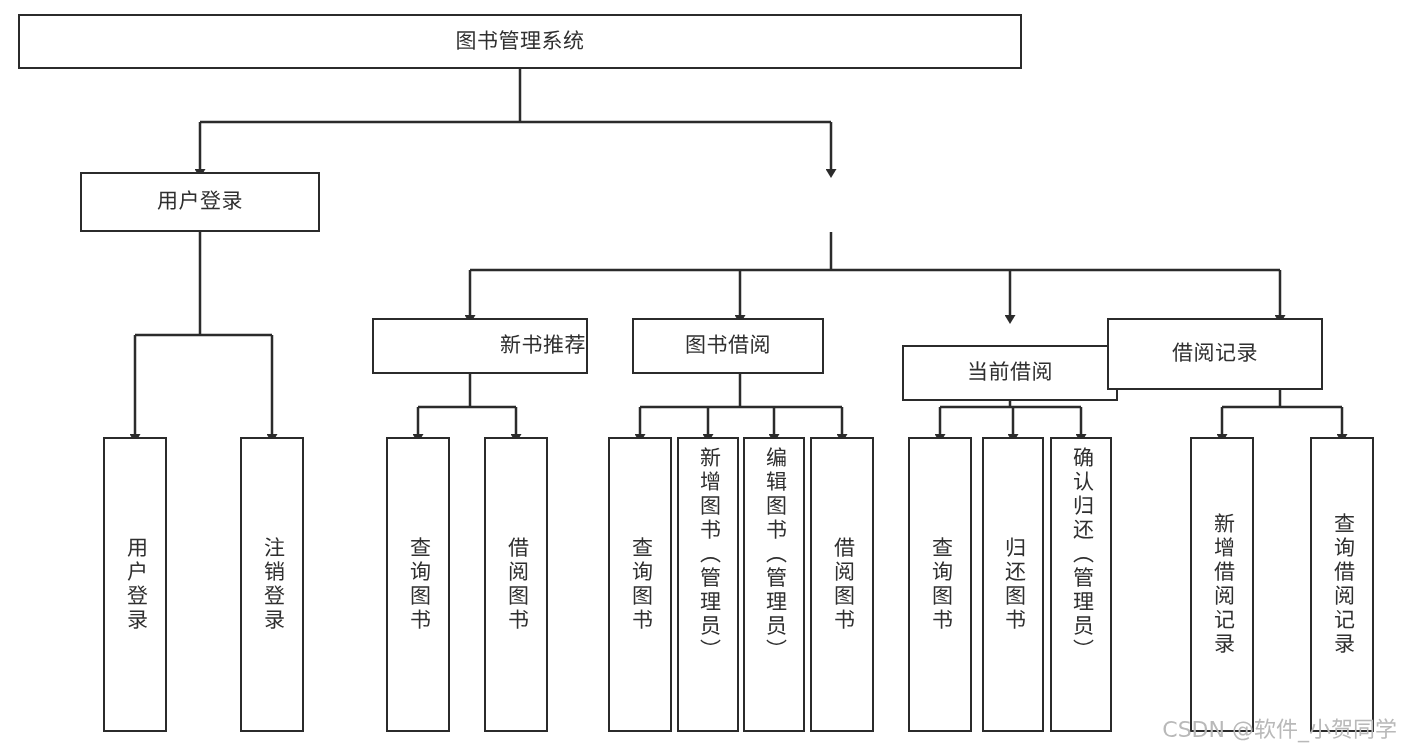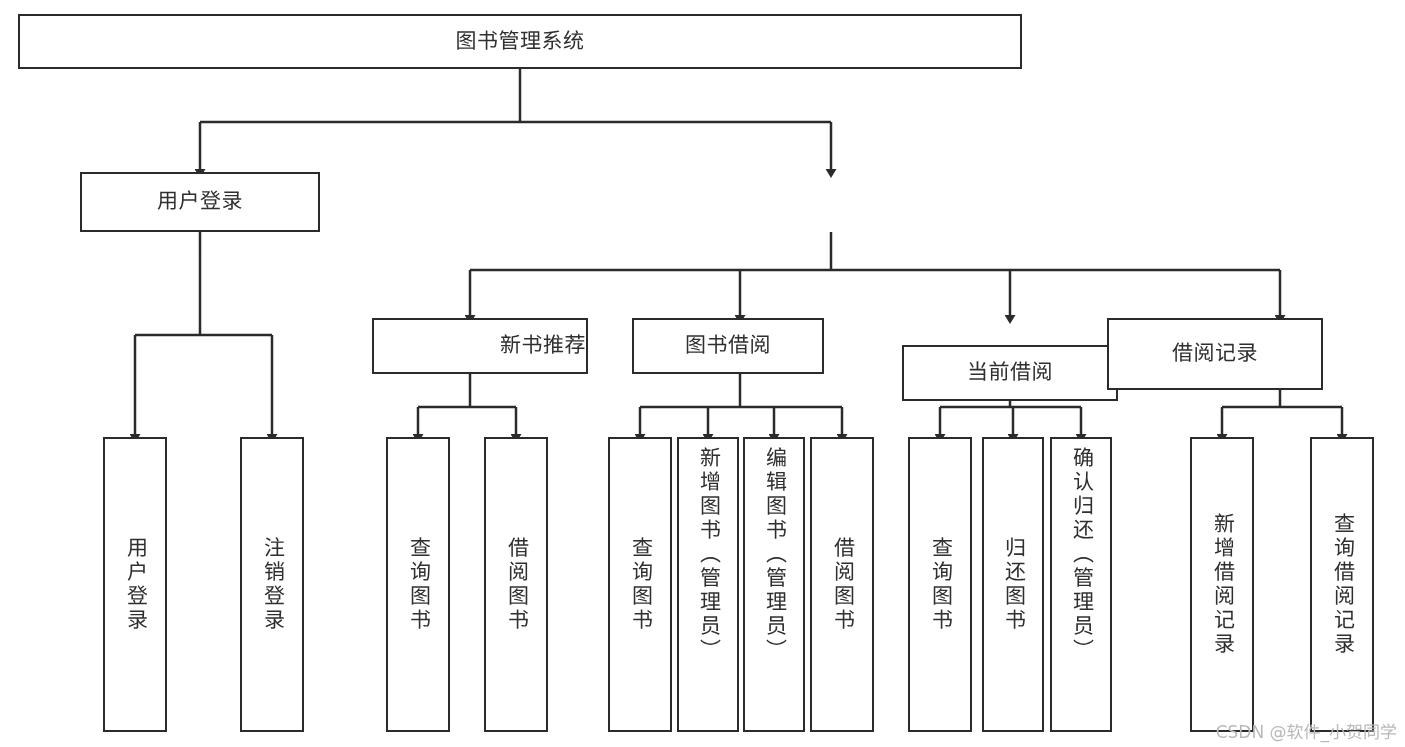--- a/index.html
+++ b/index.html
@@ -62,21 +62,21 @@
     line-height: 1;
   }
   .node.vert.centered {
     align-items: center;
     padding-top: 0;
   }
   #watermark {
     position: absolute;
     right: 8px;
     bottom: 4px;
-    font-size: 17px;
+    font-size: 22px;
     color: #b9b9b9;
     font-family: "DejaVu Sans", "Liberation Sans", sans-serif;
     white-space: nowrap;
     z-index: 5;
   }
 </style>
 </head>
 <body>
 
 <div id="diagram-canvas">

